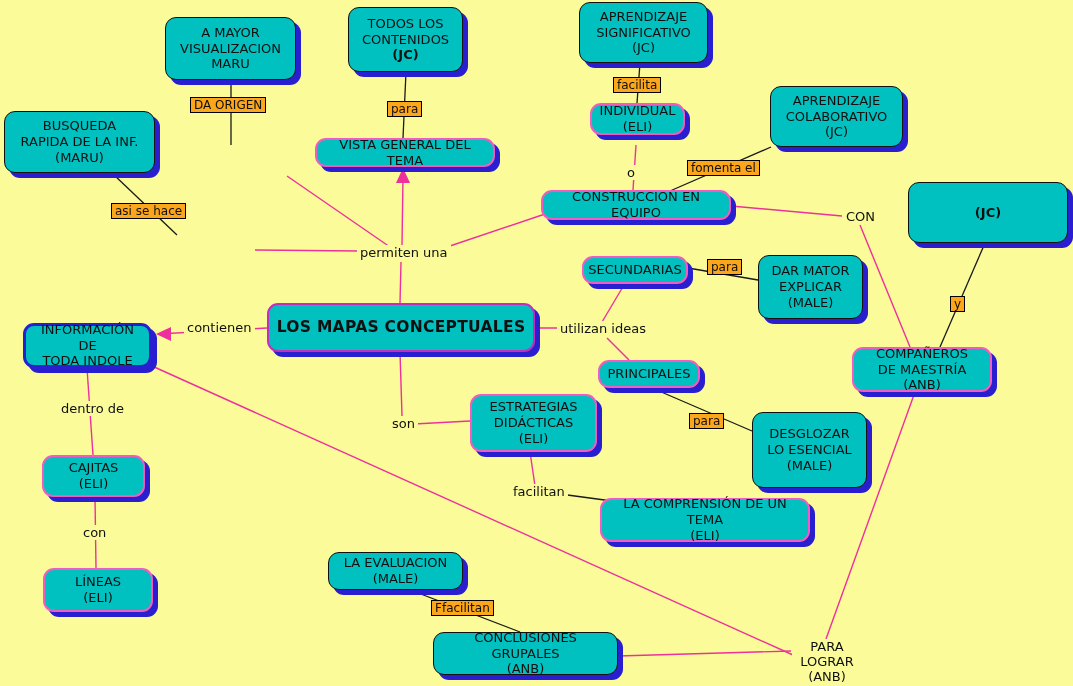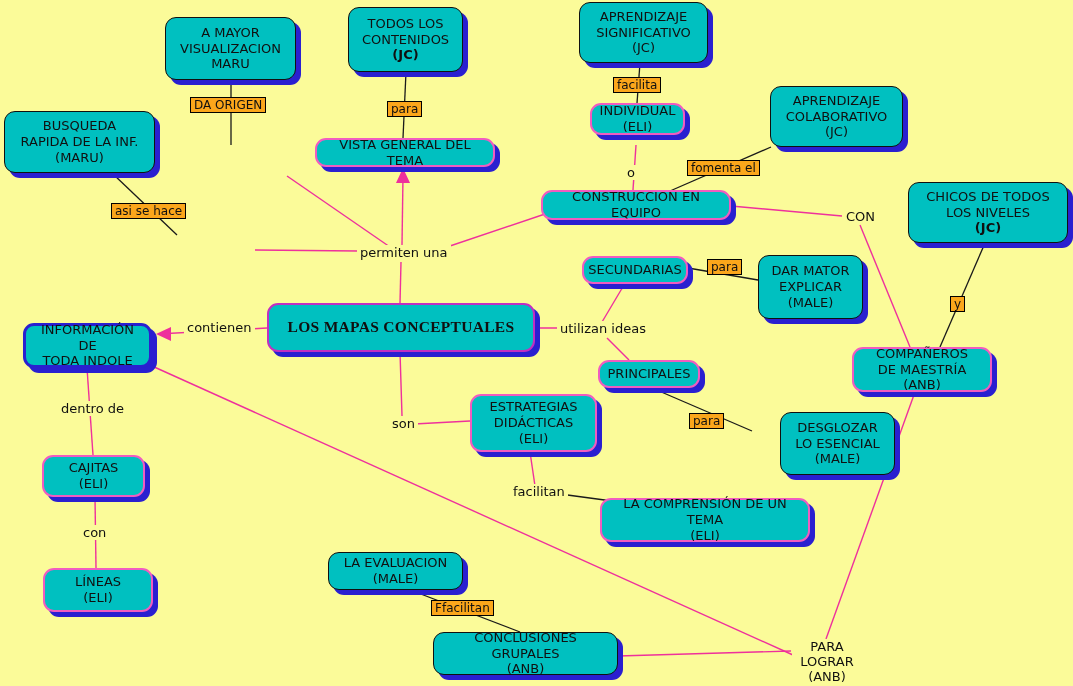--- a/index.html
+++ b/index.html
@@ -21,21 +21,21 @@
     position:absolute;display:flex;flex-direction:column;align-items:center;justify-content:center;
     text-align:center;background:var(--node-fill);
     border:1.6px solid var(--border-black);border-radius:11px;
     box-shadow:5px 5px 0 var(--shadow);
     font-size:13px;line-height:1.22;padding:2px 4px;box-sizing:border-box;
   }
   .node span{white-space:pre-line;display:block;}
   .node .b2{font-weight:bold;}
   .node.pink{border-color:var(--border-pink);border-width:2px;}
   .node.blue{border-color:var(--shadow);border-width:3px;align-items:flex-end;}
-  .node.magenta{border-color:var(--border-magenta);border-width:2.5px;font-family:Liberation Serif, serif;}
+  .node.magenta{border-color:var(--border-magenta);border-width:2.5px;}
   .node.big{font-weight:bold;font-size:15.5px;letter-spacing:.3px;}
   .tag{
     position:absolute;background:var(--tag-bg);border:1px solid #000;
     font-size:12px;line-height:14px;padding:0 3px;white-space:nowrap;
   }
   .phrase{
     position:absolute;background:var(--bg);font-size:13px;line-height:15px;
     padding:0 3px;white-space:pre-line;text-align:center;
   }
 </style>
@@ -110,22 +110,20 @@
     <span>VISTA GENERAL DEL TEMA</span>
   </div>
   <div class="node pink" style="left:590px;top:103px;width:95px;height:32px">
     <span>INDIVIDUAL
 (ELI)</span>
   </div>
   <div class="node pink" style="left:541px;top:190px;width:190px;height:30px">
     <span>CONSTRUCCION EN EQUIPO</span>
   </div>
   <div class="node" style="left:908px;top:182px;width:160px;height:61px">
-    <span>CHICOS DE TODOS
-LOS NIVELES</span>
     <span class="b2">(JC)</span>
   </div>
   <div class="node pink" style="left:582px;top:256px;width:106px;height:28px">
     <span>SECUNDARIAS</span>
   </div>
   <div class="node" style="left:758px;top:255px;width:105px;height:64px">
     <span>DAR MATOR
 EXPLICAR
 (MALE)</span>
   </div>
@@ -141,21 +139,21 @@
   </div>
   <div class="node pink" style="left:852px;top:347px;width:140px;height:45px">
     <span>COMPAÑEROS
 DE MAESTRÍA (ANB)</span>
   </div>
   <div class="node pink" style="left:470px;top:394px;width:127px;height:58px">
     <span>ESTRATEGIAS
 DIDÁCTICAS
 (ELI)</span>
   </div>
-  <div class="node" style="left:780px;top:412px;width:115px;height:63px">
+  <div class="node" style="left:752px;top:412px;width:115px;height:76px">
     <span>DESGLOZAR
 LO ESENCIAL
 (MALE)</span>
   </div>
   <div class="node pink" style="left:42px;top:455px;width:103px;height:42px">
     <span>CAJITAS
 (ELI)</span>
   </div>
   <div class="node pink" style="left:600px;top:498px;width:210px;height:44px">
     <span>LA COMPRENSIÓN DE UN TEMA

